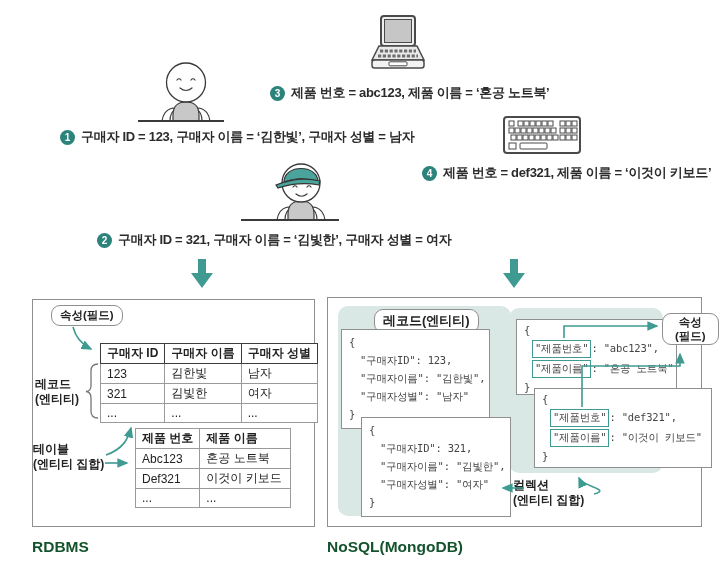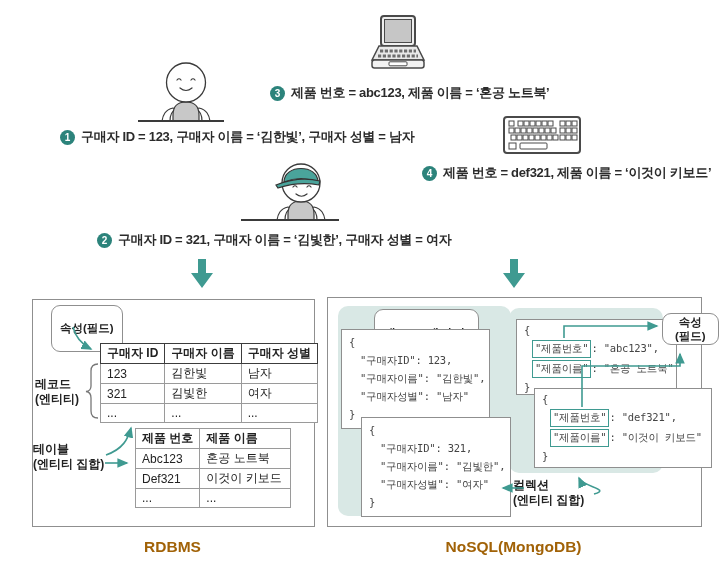--- a/index.html
+++ b/index.html
@@ -8,24 +8,24 @@
   .abs{position:absolute;}
   svg{display:block;}
   
   .stmt{position:absolute;display:flex;align-items:center;gap:6px;font-size:13px;
         font-weight:600;white-space:nowrap;letter-spacing:-0.3px;color:#2b2b2b;}
   .num{width:15px;height:15px;border-radius:50%;background:#2c837b;color:#fff;
        font-size:10px;font-weight:700;display:flex;align-items:center;justify-content:center;flex:none;}
   .deskline{position:absolute;height:0;border-top:2px solid #3a3a3a;}
   
   .bigbox{position:absolute;border:1.2px solid #8f8f8f;background:#fff;}
-  .caption{position:absolute;font-size:15.5px;font-weight:600;color:#a16207;text-align:center;}
+  .caption{position:absolute;font-size:15.5px;font-weight:600;color:#14532d;}
   
   .lbl-box{position:absolute;border:1px solid #8f8f8f;border-radius:9px;background:#fff;
-           font-size:11.5px;font-weight:600;color:#222;text-align:center;padding:15px 8px;white-space:nowrap;}
+           font-size:11.5px;font-weight:600;color:#222;text-align:center;padding:2px 8px;white-space:nowrap;}
   .lbl-plain{position:absolute;font-size:12px;font-weight:600;color:#222;text-align:left;line-height:15px;white-space:nowrap;}
   .dtable{border-collapse:collapse;position:absolute;font-size:12px;color:#222;background:#fff;table-layout:fixed;}
   .dtable th,.dtable td{border:1px solid #9a9a9a;padding:1px 6px;height:16px;text-align:left;
                         font-weight:400;white-space:nowrap;overflow:hidden;}
   .dtable th{font-weight:600;}
   .buyer thead th{border:1.6px solid #3c3c3c;margin-top:24px;}
   
   .tealpanel{position:absolute;background:#d9e8e5;border-radius:10px;}
   .json-doc{position:absolute;background:#fff;border:1.2px solid #8f8f8f;
             font-family:"DejaVu Sans Mono","Liberation Mono",monospace;

